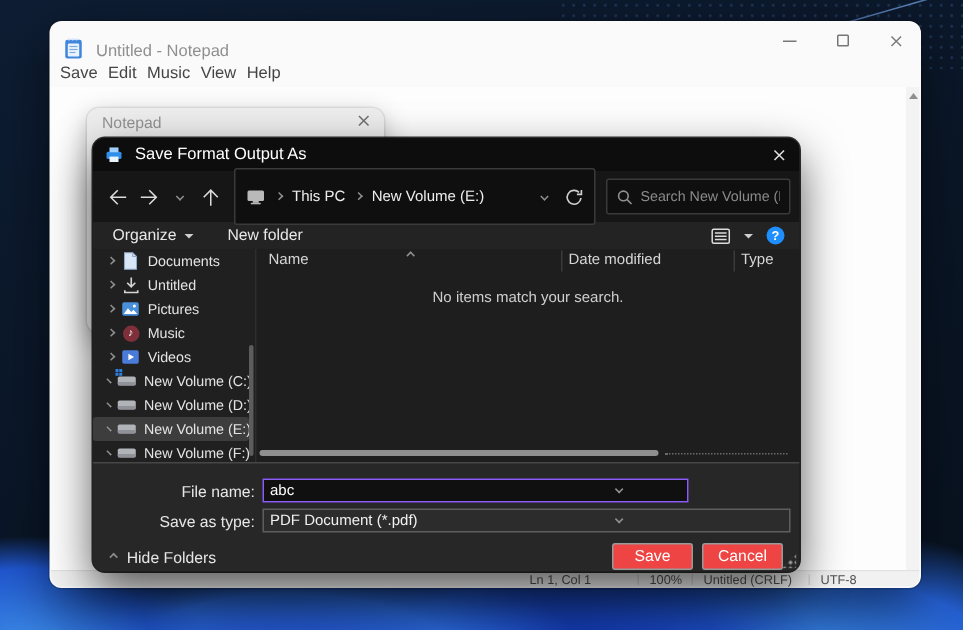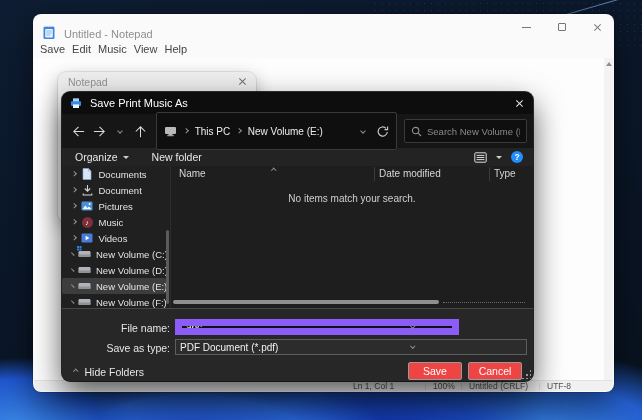--- a/index.html
+++ b/index.html
@@ -107,21 +107,21 @@
   .fh-type{position:absolute;left:323px;top:2px;}
   .fh-div{position:absolute;top:1px;width:1px;height:14px;background:#3a3a3a;}
   .fh-div.d1{left:203px;} .fh-div.d2{left:318px;}
   .fl-empty{margin-top:11px;text-align:center;font-size:10px;color:#cfcfcf;}
   .fl-hscroll{position:absolute;left:2px;bottom:4px;width:266px;height:4px;background:#8f8f8f;border-radius:2px;}
   .fl-hscroll-track{position:absolute;left:272px;right:8px;bottom:5px;border-top:1px dotted #6a6a6a;}
 
   .dlg-bottom{position:absolute;left:0;right:0;bottom:0;height:73px;background:#272727;border-top:1px solid #474747;}
   .frow-label{position:absolute;left:0;width:108px;text-align:right;font-size:10.5px;color:#e6e6e6;}
   .lbl-fn{top:13px;} .lbl-type{top:33px;}
-  .fn-input{position:absolute;left:113px;top:10px;width:284px;height:16px;background:#101010;border:7px solid #8b5cf6;
+  .fn-input{position:absolute;left:113px;top:10px;width:284px;height:16px;background:#101010;border:1px solid #8b5cf6;
     color:#fff;font-size:10px;padding:0 16px 0 4px;font-family:"Liberation Sans","DejaVu Sans",sans-serif;outline:none;}
   .combo{position:absolute;left:113px;top:30px;width:352px;height:16px;background:#2c2c2c;border:1px solid #5e5e5e;
     font-size:10px;color:#f0f0f0;display:flex;align-items:center;padding:0 16px 0 4px;}
   .field-chev{position:absolute;right:119px;}
   .chev-fn{top:15px;} .chev-combo{top:35px;}
   .hide-folders{position:absolute;left:12px;top:57px;display:flex;align-items:center;gap:7px;font-size:10.5px;color:#e6e6e6;}
   .btn{position:absolute;top:53px;width:54px;height:18px;background:#ef4444;border:1px solid #9a9a9a;border-radius:2px;
     color:#fff;font-size:10.5px;display:flex;align-items:center;justify-content:center;}
   .btn-save{left:346px;} .btn-cancel{left:406px;}
   .grip{position:absolute;right:2px;bottom:2px;width:10px;height:10px;
@@ -191,21 +191,21 @@
     </div>
   </div>
 
   <div class="dialog">
     <div class="dlg-titlebar">
       <svg class="dlg-title-icon" viewBox="0 0 12 12">
         <rect x="1" y="4.2" width="10" height="4.8" rx="1" fill="#2f8fe8"></rect>
         <rect x="3" y="1.3" width="6" height="3.2" fill="#9fd0ff"></rect>
         <rect x="3" y="7.4" width="6" height="3.6" fill="#eaf4ff"></rect>
       </svg>
-      <span class="dlg-title-text">Save Print Music As</span>
+      <span class="dlg-title-text">Save Format Output As</span>
       <div class="dlg-close">
           <span class="xicon x9"></span>
         </div>
     </div>
 
     <div class="dlg-address">
       <div class="nav-btn">
         <svg width="15" height="15" viewBox="0 0 16 16">
             <path d="M8 3 L3 8 L8 13 M3 8 H14" fill="none" stroke="#dcdcdc" stroke-width="1.1"></path>
           </svg>
@@ -281,21 +281,21 @@
           <span>Documents</span>
         </div>
         <div class="sb-row">
           <span class="chev xs r dim"></span>
           <span class="sb-icon">
             <svg width="11" height="12" viewBox="0 0 11 12">
                 <path d="M5.5 1 V7 M2.8 4.5 L5.5 7.2 L8.2 4.5" fill="none" stroke="#d5d5d5" stroke-width="1.1"></path>
                 <path d="M1.2 9.5 V11 H9.8 V9.5" fill="none" stroke="#d5d5d5" stroke-width="1.1"></path>
               </svg>
           </span>
-          <span>Document</span>
+          <span>Untitled</span>
         </div>
         <div class="sb-row">
           <span class="chev xs r dim"></span>
           <span class="sb-icon">
             <svg width="12" height="10" viewBox="0 0 12 10">
                 <rect x="0.5" y="0.5" width="11" height="9" rx="1.2" fill="#4a90d9"></rect>
                 <circle cx="8.6" cy="3" r="1" fill="#fff"></circle>
                 <path d="M1.5 8.3 L4.3 4.5 L6.5 7 L8 5.5 L10.5 8.3 Z" fill="#fff"></path>
               </svg>
           </span>

